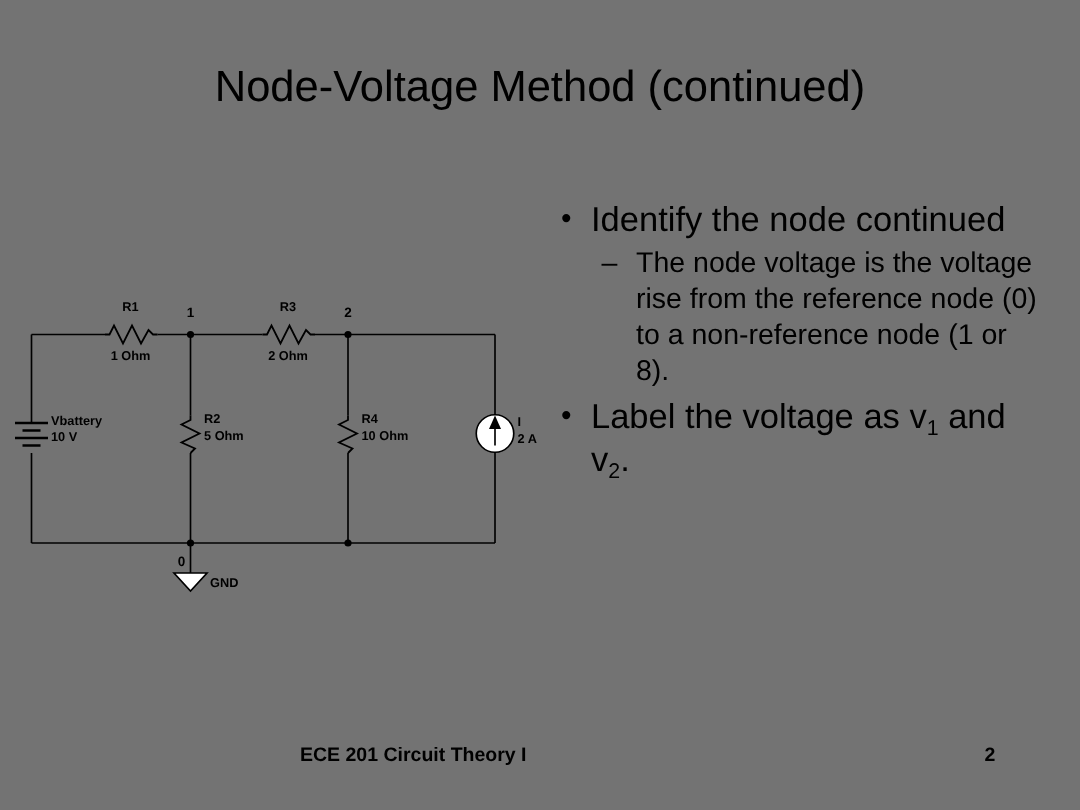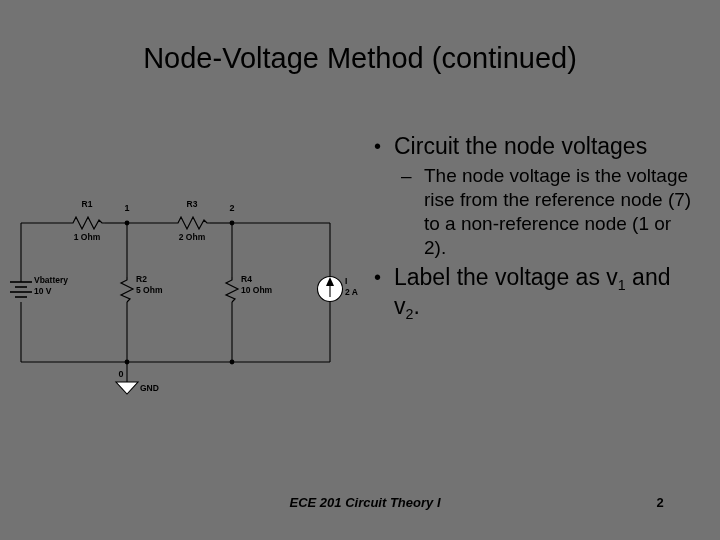--- a/index.html
+++ b/index.html
@@ -72,24 +72,23 @@
     vertical-align: -0.35em;
     line-height: 0;
   }
 
   
   #footer-text {
     position: absolute;
     left: 200px;
     top: 495px;
     width: 330px;
-    text-align: center;
+    text-align: left;
     font-size: 13px;
     font-weight: bold;
-    font-style: italic;
   }
   #footer-page {
     position: absolute;
     left: 640px;
     top: 495px;
     width: 40px;
     text-align: center;
     font-size: 13px;
     font-weight: bold;
   }
@@ -151,26 +150,26 @@
 <body>
 
 <div id="slide">
 
   <div id="slide-title">Node-Voltage Method (continued)</div>
 
   <div id="bullets">
 
     <div class="bullet-l1">
       <span class="marker">•</span>
-      <span>Circuit the node voltages</span>
+      <span>Identify the node continued</span>
     </div>
 
     <div class="bullet-l2">
       <span class="marker">–</span>
-      <span>The node voltage is the voltage rise from the reference node (7) to a non-reference node (1 or 2).</span>
+      <span>The node voltage is the voltage rise from the reference node (0) to a non-reference node (1 or 8).</span>
     </div>
 
     <div class="bullet-l1">
       <span class="marker">•</span>
       <span>Label the voltage as v</span><span class="sub">1</span><span> and v</span><span class="sub">2</span><span>.</span>
     </div>
 
   </div>
 
   <div id="circuit">

